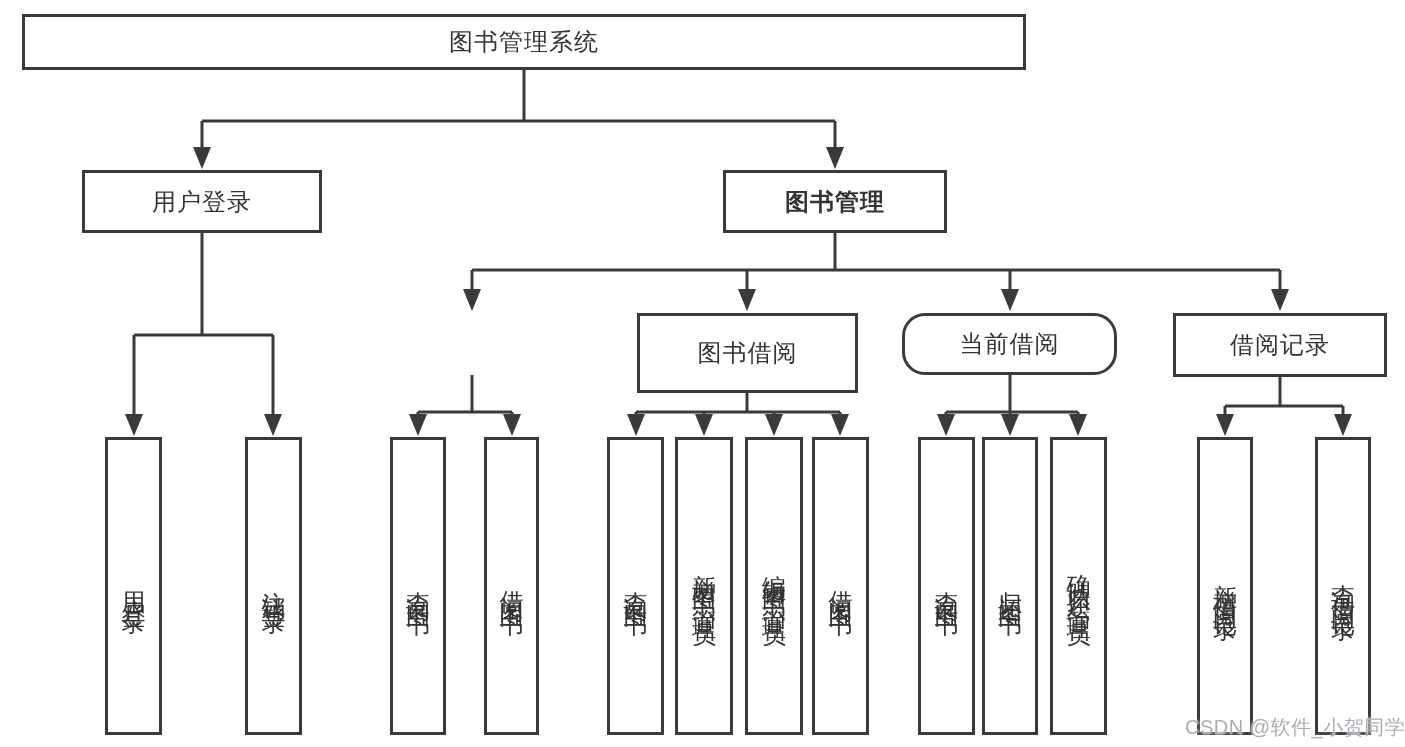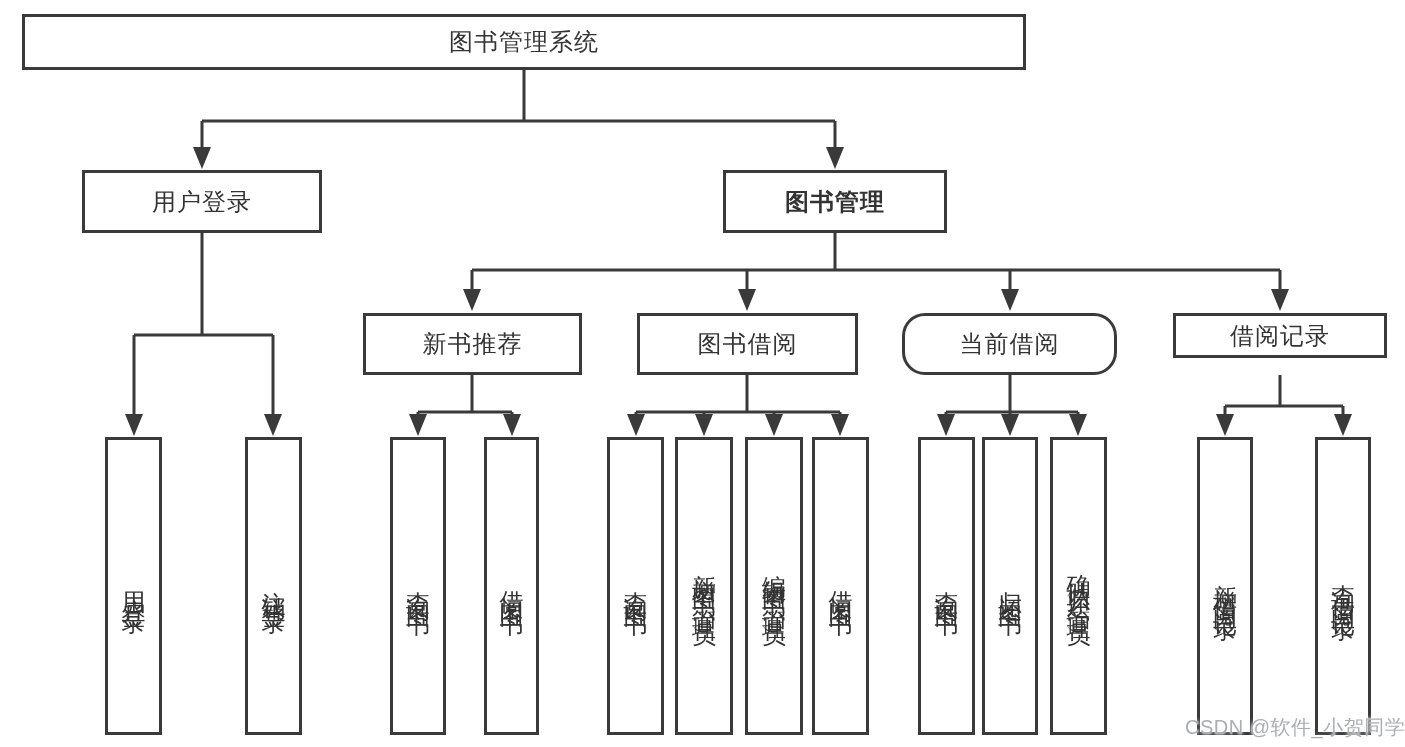--- a/index.html
+++ b/index.html
@@ -107,30 +107,27 @@
     <span class="label">图书管理系统</span>
   </div>
 
   <div class="box hbox" style="left:82px; top:170px; width:240px; height:63px;">
     <span class="label">用户登录</span>
   </div>
   <div class="box hbox" style="left:723px; top:170px; width:224px; height:63px;font-weight:bold;">
     <span class="label">图书管理</span>
   </div>
 
-  <div class="box hbox" style="left:363px; top:313px; width:219px; height:62px;">
-    <span class="label">新书推荐</span>
-  </div>
-  <div class="box hbox" style="left:637px; top:313px; width:221px; height:62px;">
+  <div class="box hbox" style="left:637px; top:313px; width:221px; height:80px;">
     <span class="label">图书借阅</span>
   </div>
   <div class="box hbox" style="left:902px; top:313px; width:215px; height:62px;border-radius:23px;">
     <span class="label">当前借阅</span>
   </div>
-  <div class="box hbox" style="left:1173px; top:313px; width:214px; height:45px;font-family:Liberation Serif, serif;">
+  <div class="box hbox" style="left:1173px; top:313px; width:214px; height:64px;font-family:Liberation Serif, serif;">
     <span class="label">借阅记录</span>
   </div>
 
   <div class="box vbox" style="left:105px; top:437px; width:57px; height:298px;">
     <span class="label">用户登录</span>
   </div>
   <div class="box vbox" style="left:245px; top:437px; width:57px; height:298px;">
     <span class="label">注销登录</span>
   </div>
 

